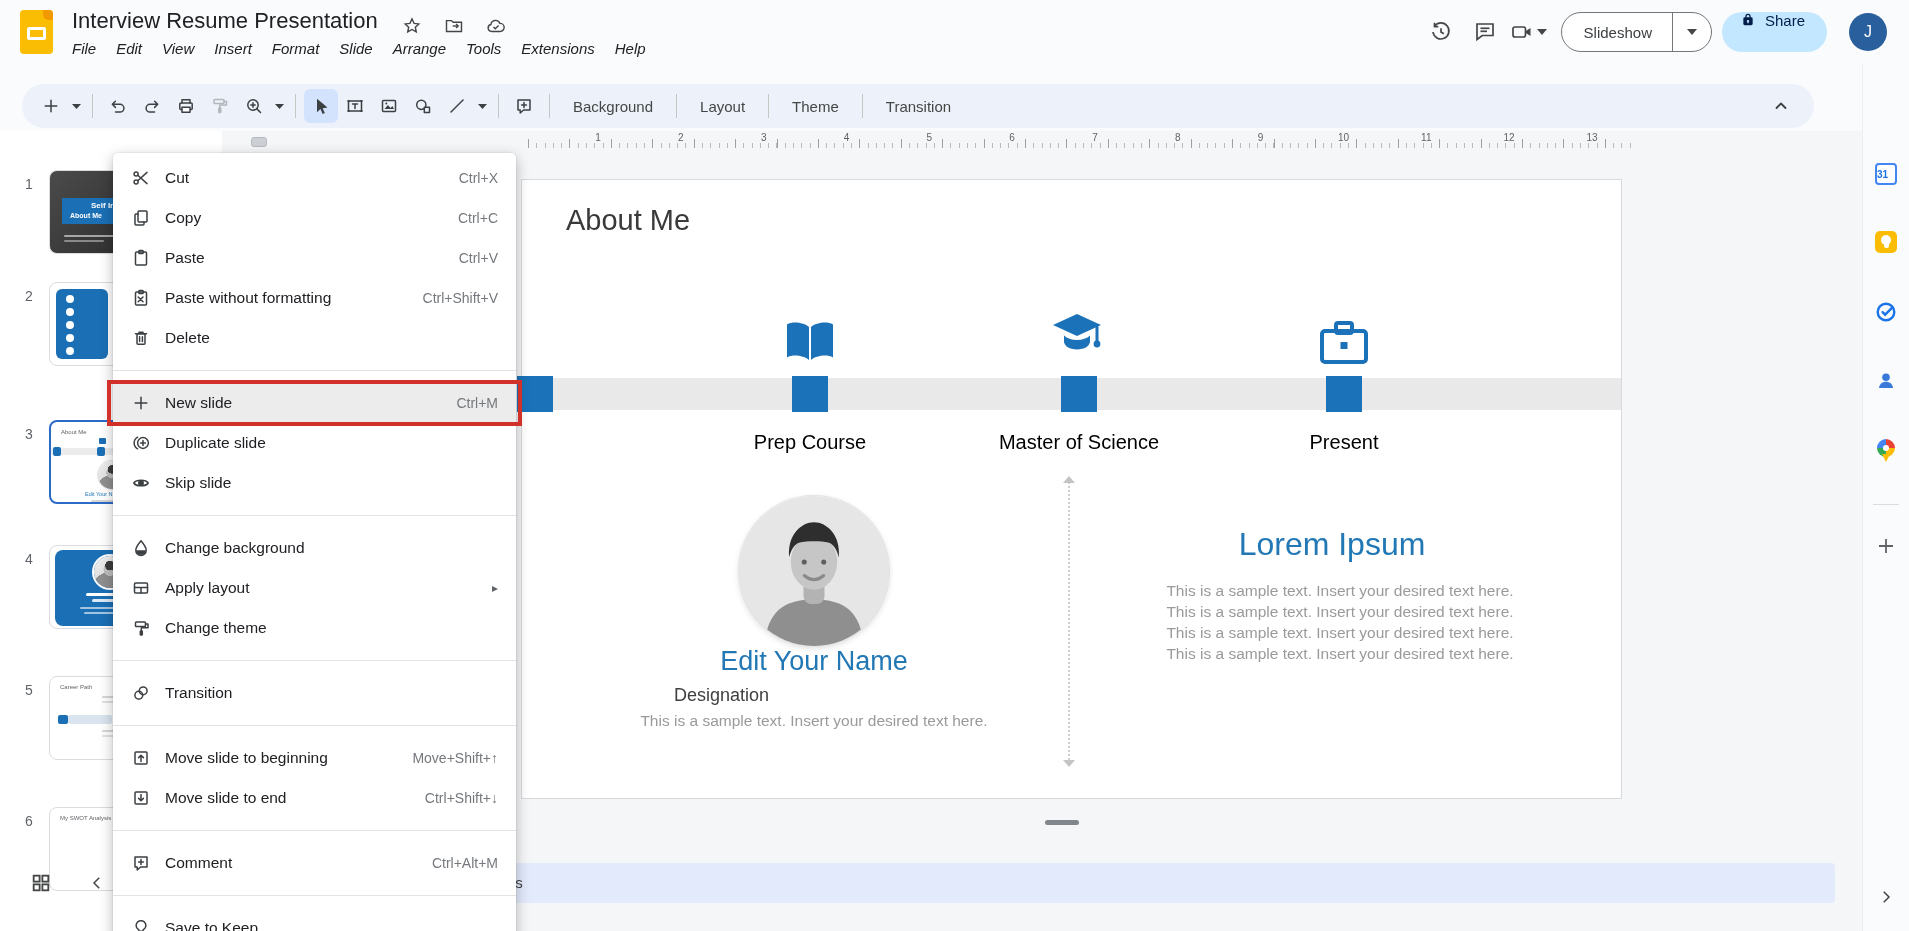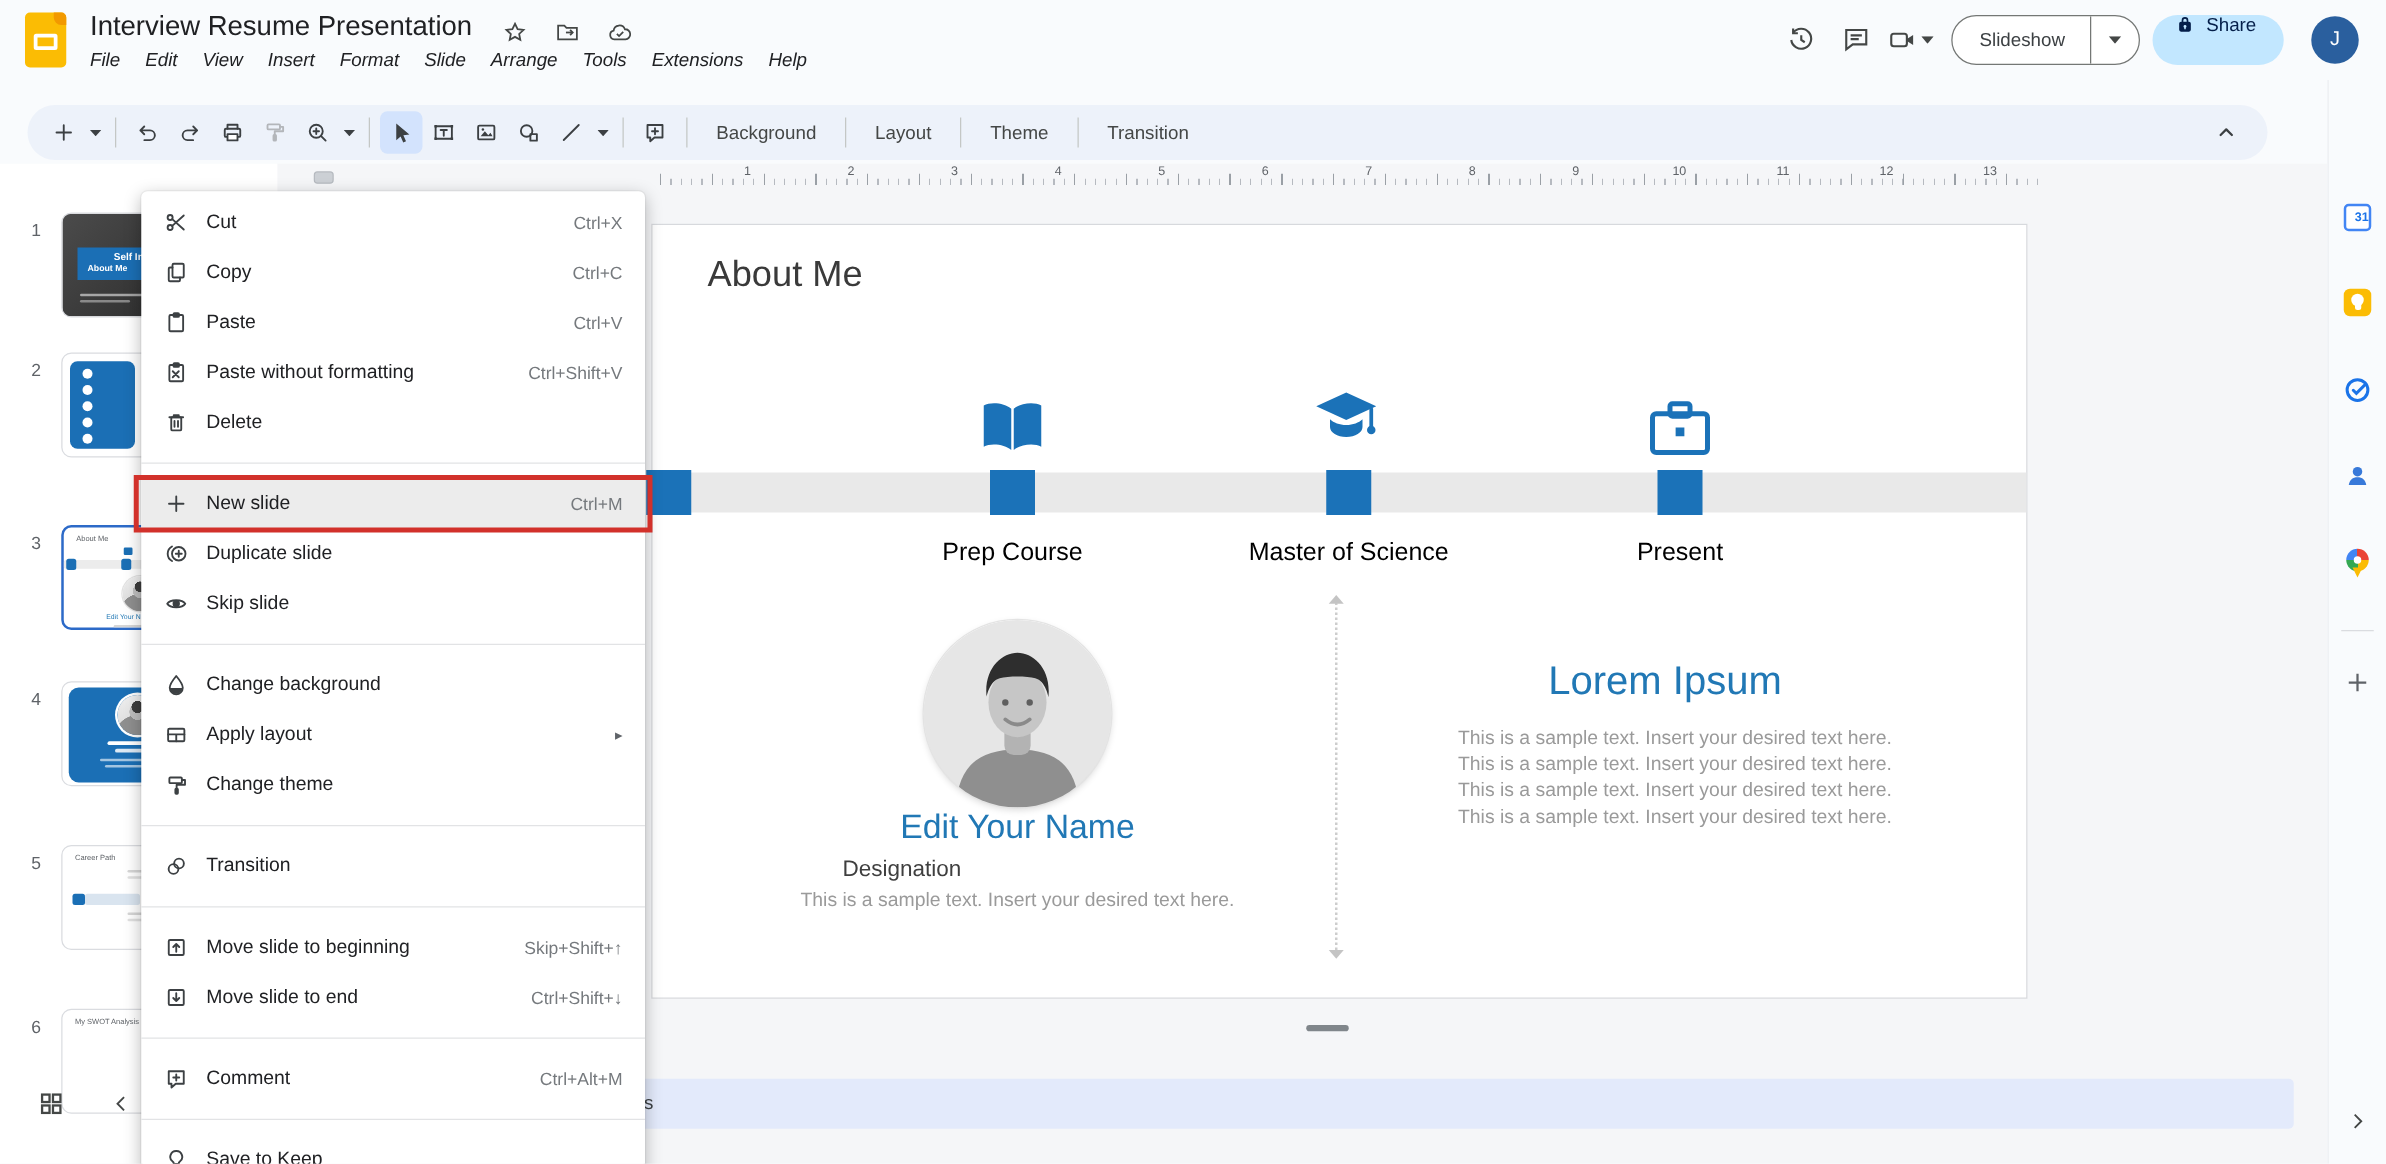--- a/index.html
+++ b/index.html
@@ -91,21 +91,21 @@
   .menu-sub-arrow { margin-left:auto; color:#5f6368; font-size:12px; }
   .menu-divider { height:1px; background:#e2e3e5; margin:12px 0; }
   .annotation-box { position:absolute; left:-6px; right:-6px; top:-3px; bottom:-3px; border:4px solid #d2312b; z-index:60; pointer-events:none; }
   
   #sidepanel { position:absolute; right:0; top:64px; width:47px; height:867px; background:#f9fbfd; border-left:1px solid #eceef1; z-index:25; }
   .side-icon { position:absolute; left:11px; width:24px; height:24px; display:flex; align-items:center; justify-content:center; }
   .side-div { position:absolute; left:10px; width:26px; height:1px; background:#dadce0; }
   .keep-sq { width:22px; height:22px; background:#fbbc04; border-radius:5px; position:relative; }
   .keep-sq .bulb { position:absolute; left:6px; top:4px; width:10px; height:10px; background:#fff; border-radius:50%; }
   .keep-sq .base { position:absolute; left:8.5px; top:13px; width:5px; height:4px; background:#fff; border-radius:0 0 2px 2px; }
-  .cal-sq { width:22px; height:22px; background:#fff; border:2px solid #4285f4; border-radius:4px; color:#1a73e8; font-size:10px; font-weight:bold; display:flex; align-items:center; justify-content:flex-end; }
+  .cal-sq { width:22px; height:22px; background:#fff; border:2px solid #4285f4; border-radius:4px; color:#1a73e8; font-size:10px; font-weight:bold; display:flex; align-items:center; justify-content:flex-start; }
   .maps-pin { width:18px; height:24px; position:relative; }
   .maps-pin .head { position:absolute; left:0; top:0; width:18px; height:18px; border-radius:50%; background:conic-gradient(#ea4335 0 25%, #fbbc04 0 50%, #34a853 0 75%, #4285f4 0 100%); }
   .maps-pin .tip { position:absolute; left:5px; top:15px; width:0; height:0; border-left:4px solid transparent; border-right:4px solid transparent; border-top:8px solid #fbbc04; }
   .maps-pin .dot { position:absolute; left:6px; top:6px; width:6px; height:6px; border-radius:50%; background:#fff; }
   .collapse-right { position:absolute; left:14px; top:824px; width:18px; height:18px; color:#444746; }
   svg { display:block; }
 </style>
 </head>
 <body>
 
@@ -599,21 +599,21 @@
     </div>
     <div class="menu-divider"></div>
     <div class="menu-row">
       <span class="menu-icon">
         <svg width="18" height="18" viewBox="0 0 18 18" fill="none" stroke="currentColor" stroke-width="1.5" stroke-linecap="round" stroke-linejoin="round">
           <rect x="3" y="3" width="12" height="12" rx="1"></rect>
           <path d="M9 12.4V6.2M6.6 8.6 9 6.2l2.4 2.4"></path>
         </svg>
       </span>
       <span class="menu-label">Move slide to beginning</span>
-      <span class="menu-shortcut">Skip+Shift+↑</span>
+      <span class="menu-shortcut">Move+Shift+↑</span>
     </div>
     <div class="menu-row">
       <span class="menu-icon">
         <svg width="18" height="18" viewBox="0 0 18 18" fill="none" stroke="currentColor" stroke-width="1.5" stroke-linecap="round" stroke-linejoin="round">
           <rect x="3" y="3" width="12" height="12" rx="1"></rect>
           <path d="M9 5.6v6.2M6.6 9.4 9 11.8l2.4-2.4"></path>
         </svg>
       </span>
       <span class="menu-label">Move slide to end</span>
       <span class="menu-shortcut">Ctrl+Shift+↓</span>

